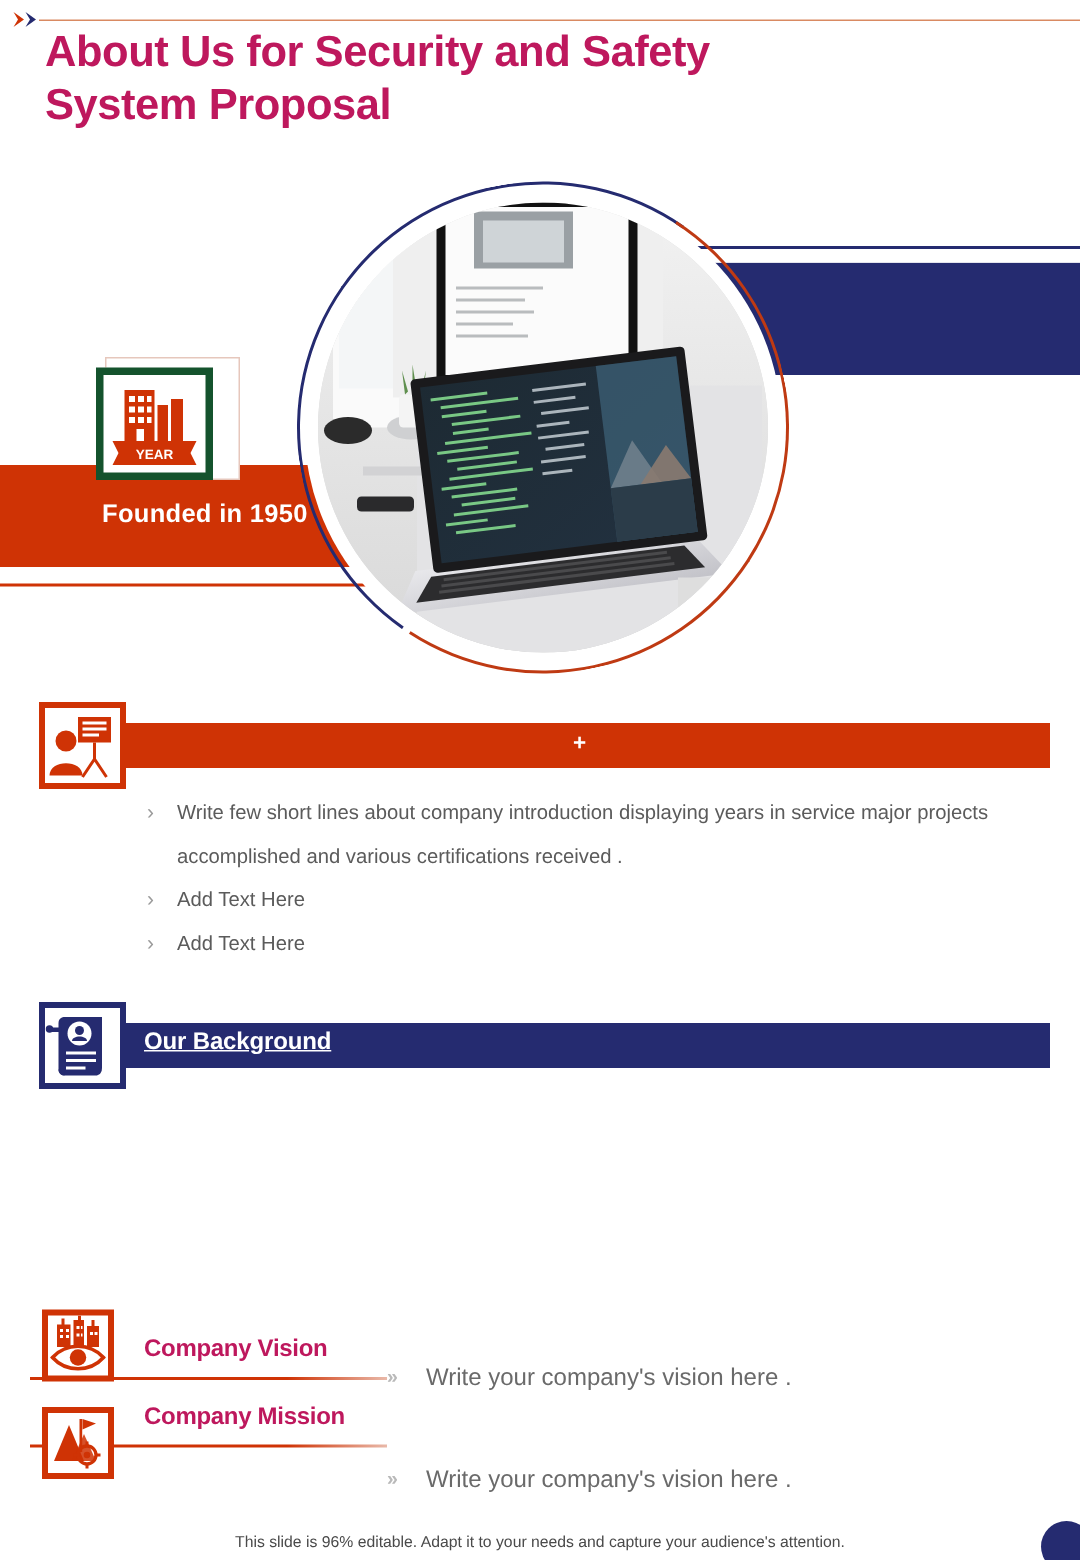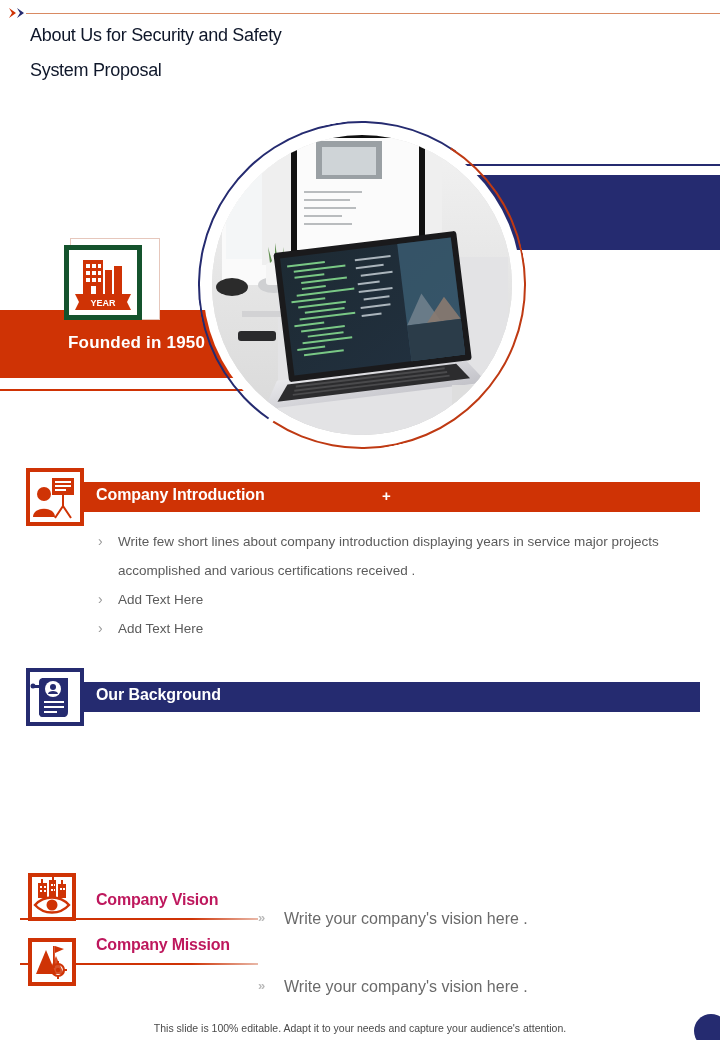--- a/index.html
+++ b/index.html
@@ -16,21 +16,21 @@
     position: absolute; left: 26px; top: 13px; width: 694px; height: 1px;
     background: #d98a62;
   }
   .top-chevrons {
     position: absolute; left: 8px; top: 6px; width: 26px; height: 14px;
   }
 
   
   .title {
     position: absolute; left: 30px; top: 18px; width: 640px;
-    font-size: 18px; font-weight: normal; color: #0f172a;
+    font-size: 29px; font-weight: bold; color: #be185d;
     line-height: 35px; letter-spacing: -0.3px;
   }
   .subtitle {
     position: absolute; left: 31px; top: 90px; width: 640px;
     font-size: 9.5px; color: #3a3a3a; line-height: 13px;
   }
 
   
   .navy-band {
     position: absolute; left: 430px; top: 175px; width: 290px; height: 75px;
@@ -290,21 +290,20 @@
           <rect x="25" y="13" width="16" height="2"></rect>
         <rect x="25" y="17" width="11" height="2"></rect>
       </g>
       <rect x="32" y="23" width="2" height="12" fill="#cf3305"></rect>
       <path d="M33 34 L25 46 M33 34 L41 46" stroke="#cf3305" stroke-width="2" fill="none"></path>
       <circle cx="14" cy="22" r="7" fill="#cf3305"></circle>
       <path d="M3 45 C3 34 25 34 25 45 Z" fill="#cf3305"></path>
     </svg>
   </div>
   <div class="sec-bar orange" style="left:84px; top:482px; width:616px;"></div>
-  <div class="sec-bar-label" style="left:96px; top:486px;">Company Introduction</div>
   <div class="sec-plus" style="left:382px; top:487px;">+</div>
 
   <div class="bullets" style="left:96px; top:527px; width:580px;">
     <div class="bullet wrap">Write few short lines about company introduction displaying years in service major projects accomplished and various certifications received .</div>
     <div class="bullet">Add Text Here</div>
     <div class="bullet">Add Text Here</div>
   </div>
 
   <div class="sec-iconbox navy" style="left:26px; top:668px;">
     <svg width="50" height="50" viewBox="0 0 50 50">
@@ -316,21 +315,21 @@
       <g fill="#ffffff">
         <rect x="14" y="29" width="20" height="2"></rect>
           <rect x="14" y="34" width="20" height="2"></rect>
         <rect x="14" y="39" width="13" height="2"></rect>
       </g>
       <rect x="4" y="13" width="7" height="3" fill="#252b70"></rect>
       <circle cx="3" cy="14" r="2.5" fill="#252b70"></circle>
     </svg>
   </div>
   <div class="sec-bar navy" style="left:84px; top:682px; width:616px;"></div>
-  <div class="sec-bar-label" style="left:96px; top:686px;">Our Background</div>
+  <div class="sec-bar-label" style="left:96px; top:686px;text-decoration:underline;">Our Background</div>
 
 
   <div class="vm-iconbox" style="left:28px; top:873px;">
     <svg width="40" height="40" viewBox="0 0 40 40">
       <g fill="#cf3305">
         <rect x="6" y="6" width="9" height="15"></rect>
           <rect x="17" y="3" width="7" height="18"></rect>
         <rect x="26" y="7" width="8" height="14"></rect>
         <rect x="9" y="2" width="2" height="5"></rect>
           <rect x="20" y="0" width="2" height="4"></rect>
@@ -371,16 +370,16 @@
         <rect x="25" y="19" width="2" height="3"></rect>
           <rect x="25" y="34" width="2" height="3"></rect>
       </g>
     </svg>
   </div>
   <div class="vm-title" style="left:96px; top:936px;">Company Mission</div>
   <div class="vm-rule" style="left:20px; top:963px; width:238px;"></div>
   <div class="vm-chev" style="left:258px; top:978px;">»</div>
   <div class="vm-text" style="left:284px; top:978px;">Write your company's vision here .</div>
 
-  <div class="footer">This slide is 100% editable. Adapt it to your needs and capture your audience's attention.</div>
+  <div class="footer">This slide is 96% editable. Adapt it to your needs and capture your audience's attention.</div>
   <div class="corner-dot"></div>
 
 </div>
 
 </body></html>

